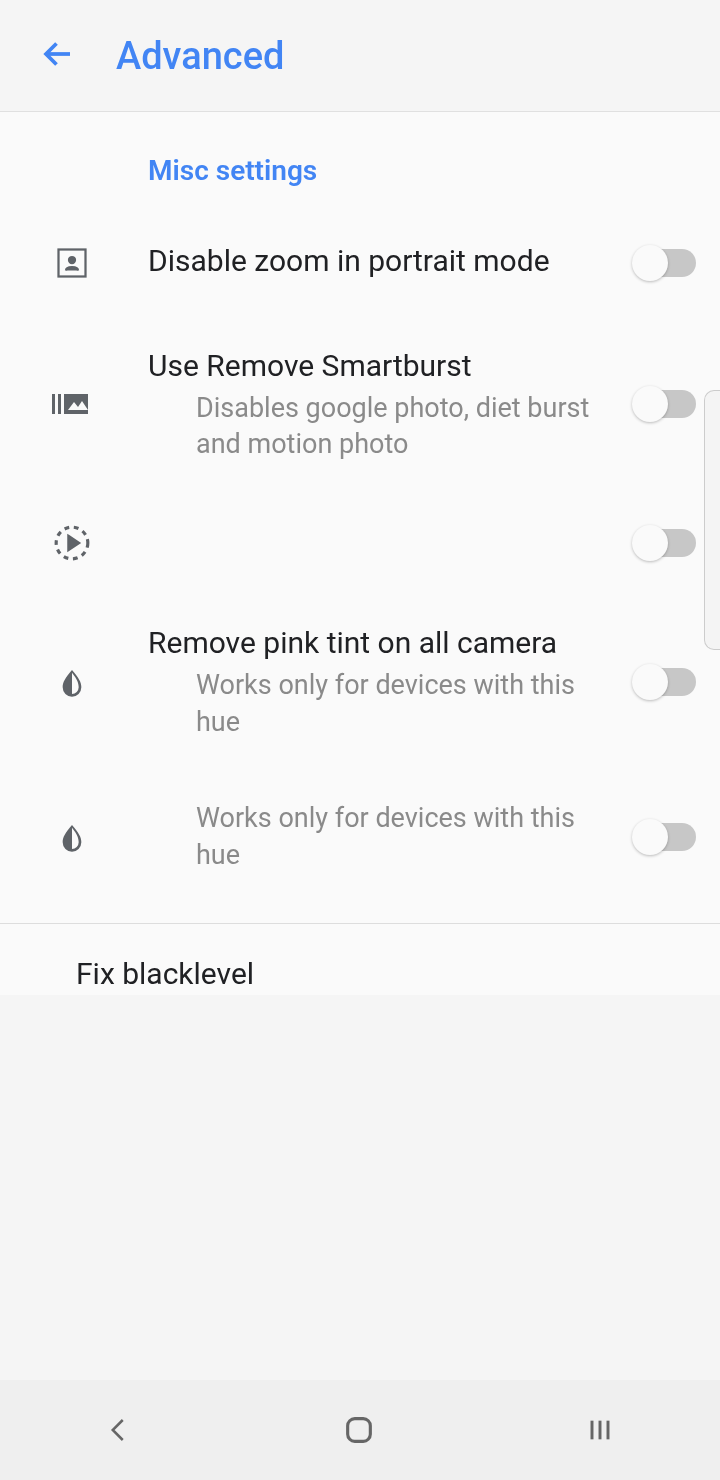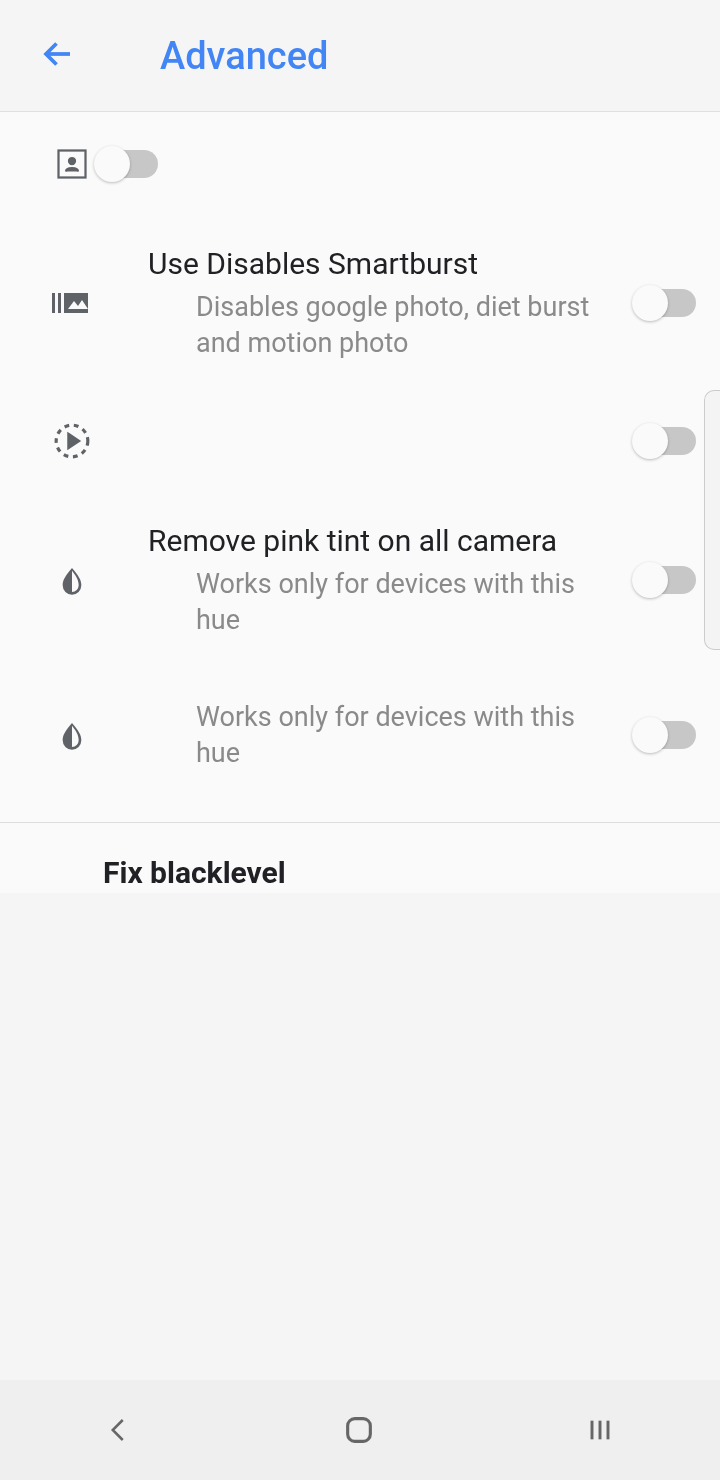--- a/index.html
+++ b/index.html
@@ -15,21 +15,20 @@
       overflow: hidden;
       position: relative;
     }
     .header {
       height: 112px;
       display: flex;
       align-items: center;
       padding: 0 40px;
       background: #f5f5f5;
       border-bottom: 1px solid #e0e0e0;
-      gap: 44px;
     }
     .back-arrow {
       color: #4285f4;
       margin-right: 40px;
     }
     .header-title {
       font-size: 38px;
       color: #4285f4;
       font-weight: 500;
     }
@@ -91,25 +90,24 @@
       top: -4px;
       left: -2px;
       box-shadow: 0 1px 3px rgba(0,0,0,0.25);
     }
     .divider {
       height: 1px;
       background: #ddd;
       margin-top: 20px;
     }
     .partial-item {
-      padding-left: 103px;
+      padding-left: 76px;
       font-size: 30px;
       color: #202124;
       padding-top: 30px;
-      font-weight: bold;
     }
     .nav-bar {
       position: absolute;
       bottom: 0;
       left: 0;
       right: 0;
       height: 100px;
       background: #efefef;
       display: flex;
       justify-content: space-around;
@@ -139,43 +137,47 @@
     <svg width="36" height="36" viewBox="0 0 24 24" fill="none" stroke="currentColor" stroke-width="2.5">
       <line x1="20" y1="12" x2="4" y2="12"></line>
       <polyline points="11 5 4 12 11 19"></polyline>
     </svg>
   </span>
   <span class="header-title">Advanced</span>
 </div>
 
 <div class="content">
 
+  <div class="section-header">Misc settings</div>
 
   <div class="setting-item">
     <div class="setting-icon">
       <svg width="36" height="36" viewBox="0 0 24 24" fill="none" stroke="currentColor" stroke-width="1.5">
         <rect x="3" y="3" width="18" height="18"></rect>
         <circle cx="12" cy="10" r="2" fill="currentColor"></circle>
         <path d="M8 17 C8 14 16 14 16 17" fill="currentColor"></path>
       </svg>
+    </div>
+    <div class="setting-text">
+      <div class="setting-title">Disable zoom in portrait mode</div>
     </div>
     <div class="toggle"></div>
   </div>
 
   <div class="setting-item">
     <div class="setting-icon">
       <svg width="40" height="28" viewBox="0 0 40 28" fill="currentColor">
         <rect x="0" y="4" width="3" height="20"></rect>
         <rect x="6" y="4" width="3" height="20"></rect>
         <rect x="12" y="4" width="24" height="20"></rect>
         <polygon points="16,20 22,12 26,17 30,11 36,20" fill="#fafafa"></polygon>
       </svg>
     </div>
     <div class="setting-text">
-      <div class="setting-title">Use Disables Smartburst</div>
+      <div class="setting-title">Use Remove Smartburst</div>
       <div class="setting-subtitle">Disables google photo, diet burst and motion photo</div>
     </div>
     <div class="toggle"></div>
   </div>
 
   <div class="setting-item">
     <div class="setting-icon">
       <svg width="38" height="38" viewBox="0 0 24 24" fill="none" stroke="currentColor" stroke-width="2">
         <circle cx="12" cy="12" r="10" stroke-dasharray="3 3"></circle>
         <polygon points="10,8 16,12 10,16" fill="currentColor"></polygon>

